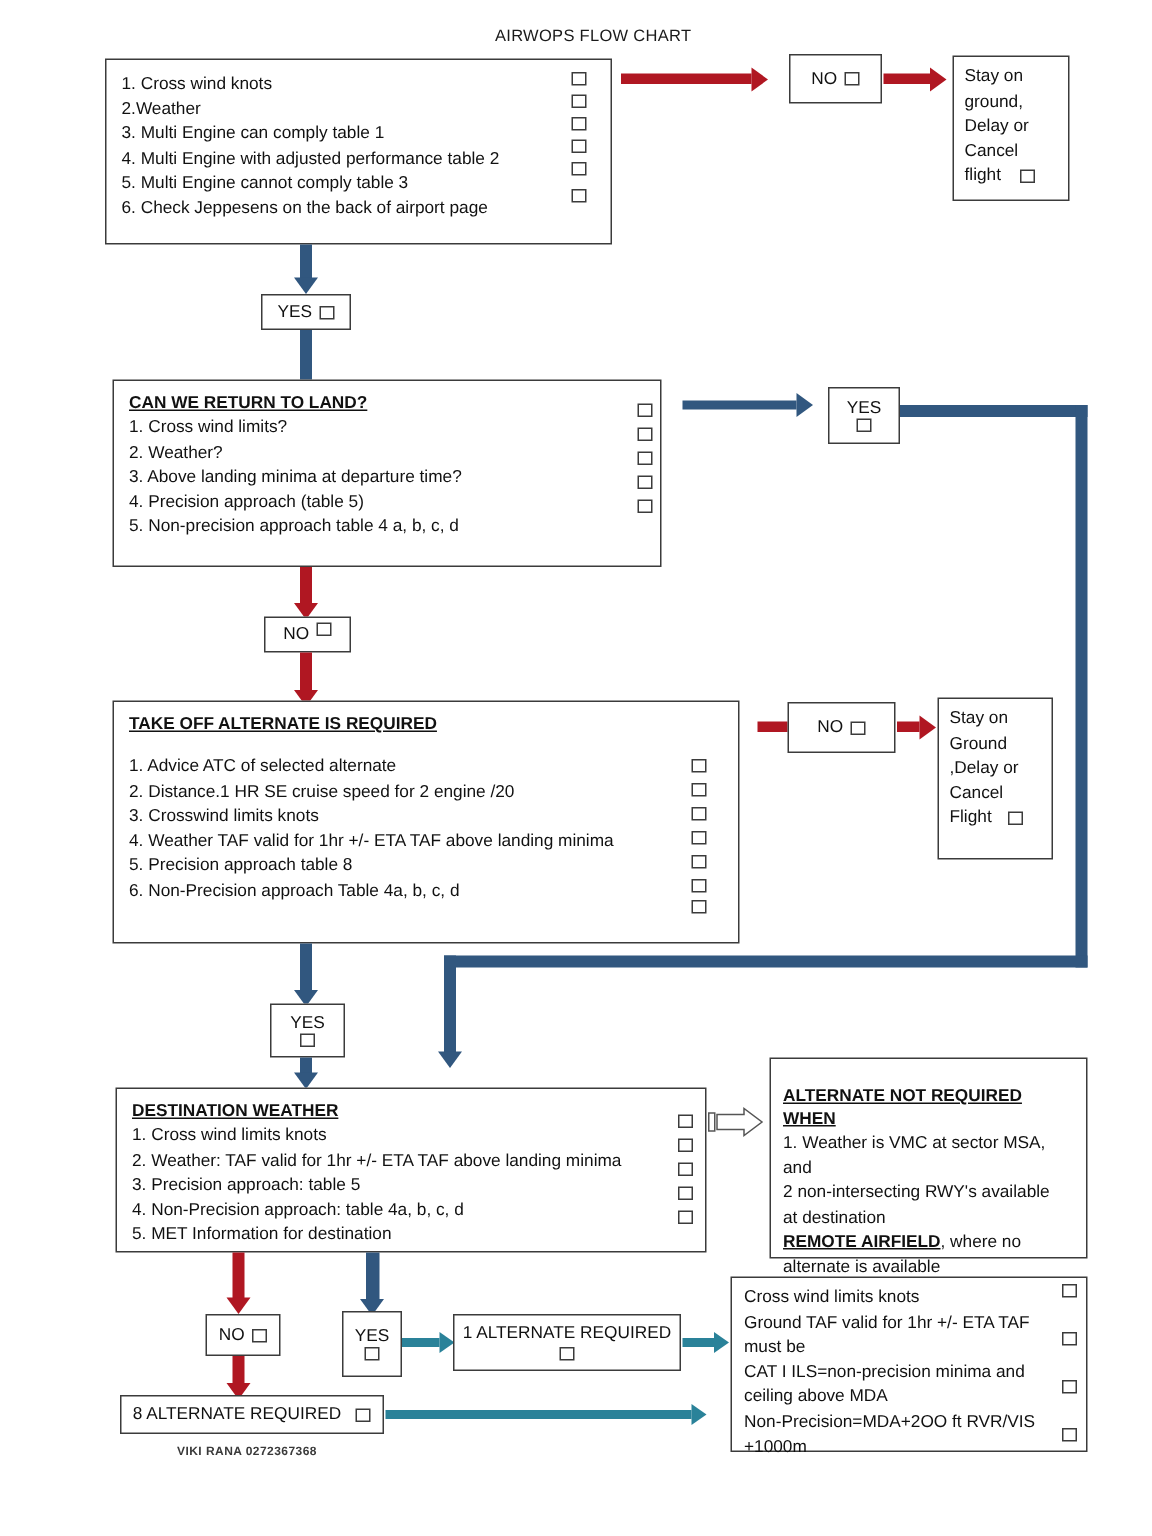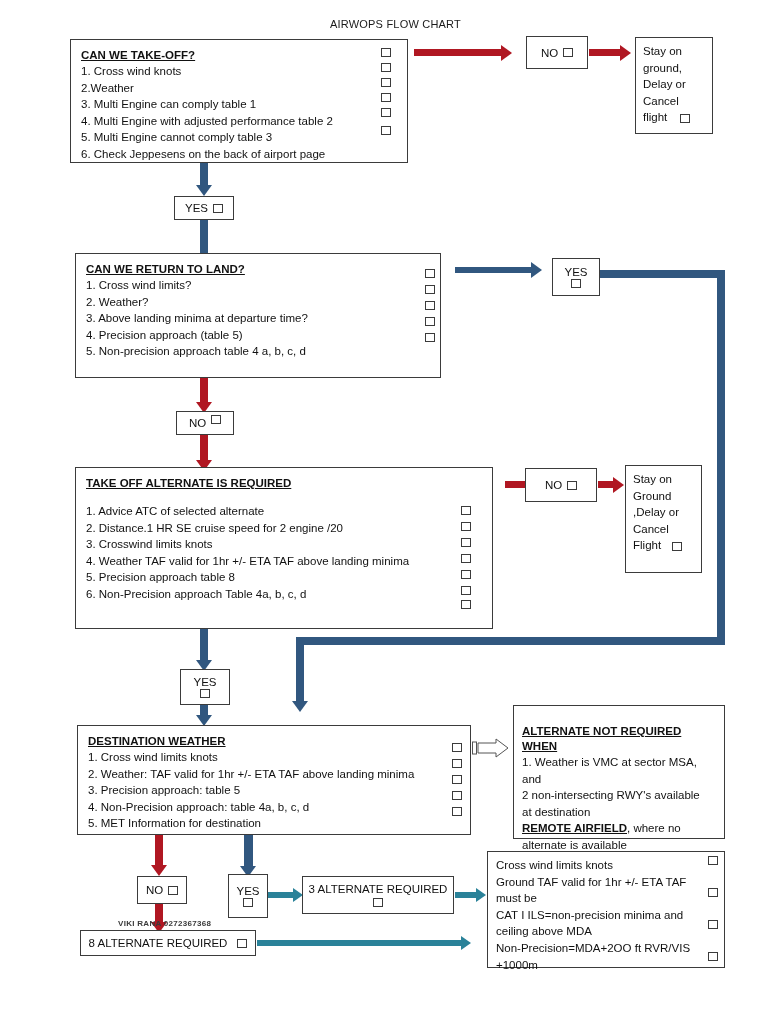--- a/index.html
+++ b/index.html
@@ -57,21 +57,20 @@
   .footer{position:absolute;font-size:8px;font-weight:bold;color:#3a3a3a;letter-spacing:.3px;}
 </style>
 </head>
 <body>
 
 <div id="stage">
 
   <div class="title" style="left:330px;top:3px;">AIRWOPS FLOW CHART</div>
 
   <div class="box listbox" style="left:70px;top:24px;width:338px;height:124px;">
-    <span class="hdr">CAN WE TAKE-OFF?</span>
     <span class="ln">1. Cross wind knots</span>
     <span class="ln">2.Weather</span>
     <span class="ln">3. Multi Engine can comply table 1</span>
     <span class="ln">4. Multi Engine with adjusted performance table 2</span>
     <span class="ln">5. Multi Engine cannot comply table 3</span>
     <span class="ln">6. Check Jeppesens on the back of airport page</span>
   </div>
   <div class="cbcol" style="left:381px;top:33px;">
     <div class="cb" style="margin-bottom:6px;"></div>
     <div class="cb" style="margin-bottom:6px;"></div>
@@ -253,21 +252,21 @@
 
   <div class="dec stack" style="left:228px;top:859px;width:40px;height:44px;">
     <span>YES</span>
     <span class="cb"></span>
   </div>
 
   <div class="seg teal" style="left:268px;top:877px;width:25px;height:6px;"></div>
   <div class="ah ah-teal-r" style="left:293px;top:873px;"></div>
 
   <div class="bigcenter" style="left:302px;top:861px;width:152px;height:38px;">
-    <span>3 ALTERNATE REQUIRED</span>
+    <span>1 ALTERNATE REQUIRED</span>
     <span class="cb"></span>
   </div>
 
   <div class="seg teal" style="left:455px;top:877px;width:21px;height:6px;"></div>
   <div class="ah ah-teal-r" style="left:476px;top:873px;"></div>
 
   <div class="bigcenter" style="left:80px;top:915px;width:176px;height:26px;flex-direction:row;gap:10px;">
     <span>8 ALTERNATE REQUIRED</span>
     <span class="cb"></span>
   </div>
@@ -284,15 +283,15 @@
     <span class="ln wrapok">Non-Precision=MDA+2OO ft RVR/VIS</span>
     <span class="ln wrapok">+1000m</span>
   </div>
   <div class="cbcol" style="left:708px;top:841px;">
     <div class="cb" style="margin-bottom:23px;"></div>
     <div class="cb" style="margin-bottom:23px;"></div>
     <div class="cb" style="margin-bottom:23px;"></div>
     <div class="cb"></div>
   </div>
 
-  <div class="footer" style="left:118px;top:904px;">VIKI RANA 0272367368</div>
+  <div class="footer" style="left:118px;top:948px;">VIKI RANA 0272367368</div>
 
 </div>
 
 </body></html>

